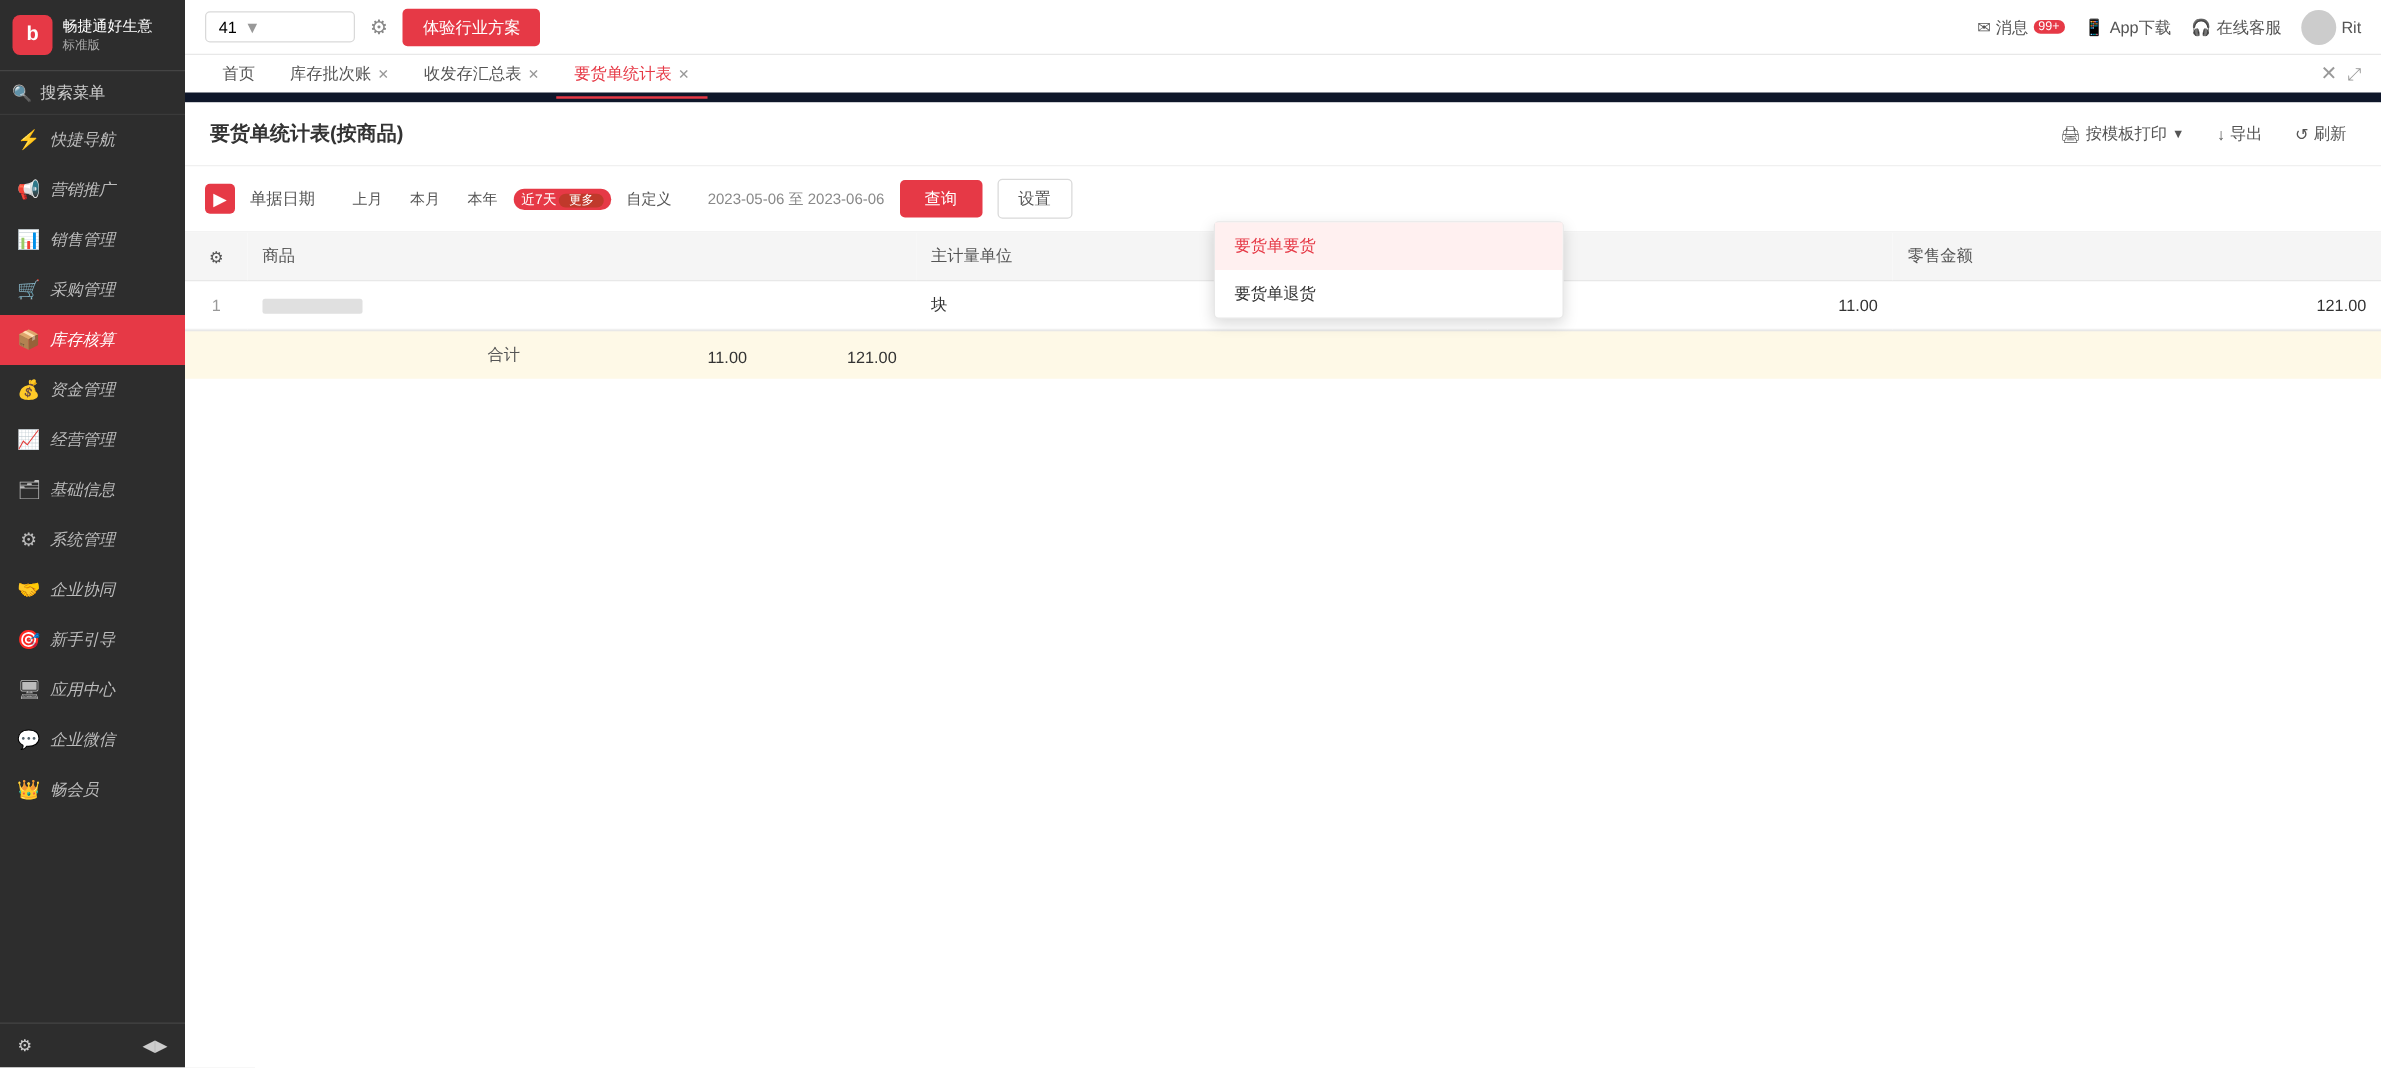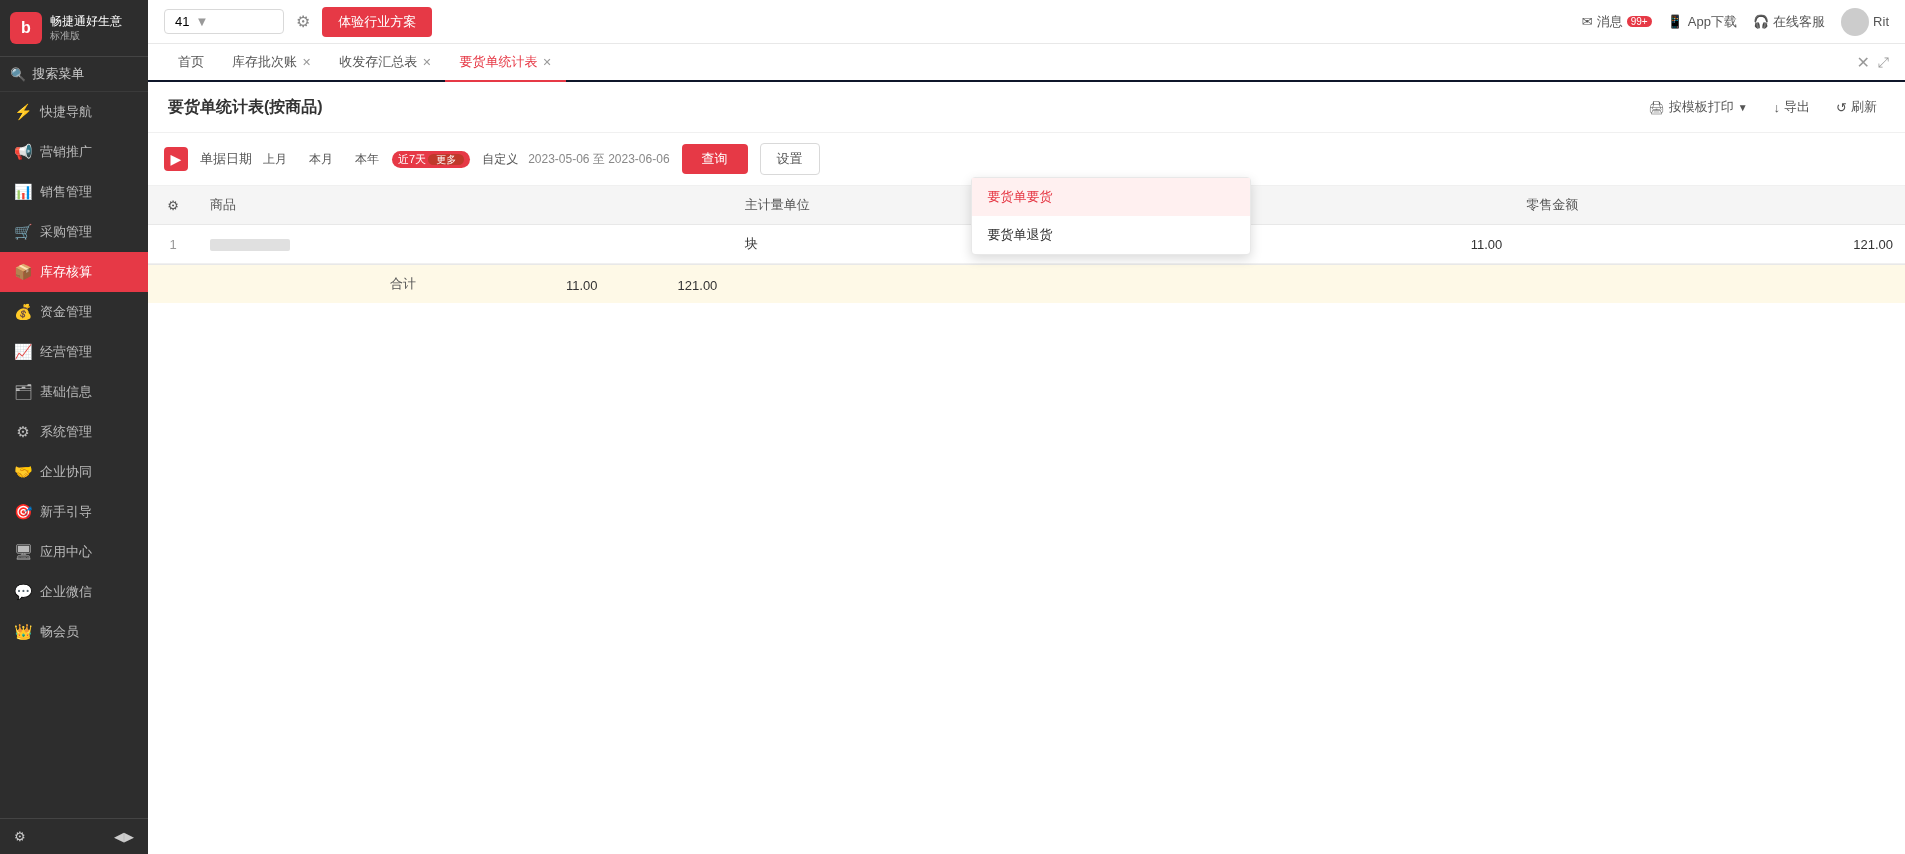--- a/index.html
+++ b/index.html
@@ -44,21 +44,21 @@
     .sidebar-nav::-webkit-scrollbar-thumb { background: #555; }
 
     .nav-item {
       display: flex; align-items: center; gap: 8px;
       padding: 11px 14px;
       cursor: pointer; color: #bbb;
       transition: background 0.15s;
     }
     .nav-item.active { background: #e63946; color: white; }
     .nav-item .nav-icon { width: 18px; text-align: center; font-size: 15px; }
-    .nav-item .nav-label { font-size: 13px; }
+    .nav-item .nav-label { font-size: 13px; font-style: italic; }
 
     .sidebar-footer {
       display: flex; align-items: center; justify-content: space-between;
       padding: 10px 14px; border-top: 1px solid #444;
     }
 
     
     .main {
       flex: 1;
       display: flex;
@@ -104,21 +104,21 @@
     .topbar-avatar {
       width: 28px; height: 28px; border-radius: 50%;
       background: #ccc; display: inline-block;
     }
 
     
     .tabs {
       background: #fff;
       display: flex;
       align-items: center;
-      border-bottom: 2px solid #0f172a;
+      border-bottom: 8px solid #0f172a;
       padding: 0 16px;
       height: 38px;
       text-align: center;
     }
     .tab {
       display: flex; align-items: center; gap: 5px;
       padding: 0 14px; height: 38px; cursor: pointer;
       color: #555; font-size: 13px; border-bottom: 2px solid transparent;
       margin-bottom: -2px;
     }
@@ -162,21 +162,21 @@
       position: relative;
     }
     .filter-expand-btn {
       width: 24px; height: 24px;
       background: #e63946; color: white;
       border-radius: 4px; cursor: pointer;
       display: flex; align-items: center; justify-content: center;
       font-size: 14px;
     }
     .filter-group {
-      display: flex; align-items: center; gap: 2px;
+      display: flex; align-items: center; gap: 21px;
     }
     .filter-label { color: #555; font-size: 13px; white-space: nowrap; }
     .date-range-btns {
       display: flex; align-items: center; gap: 4px;
     }
     .date-range-btn {
       padding: 3px 8px; border-radius: 3px; cursor: pointer;
       font-size: 12px; color: #555; border: 1px solid transparent;
     }
     .date-range-badge {

